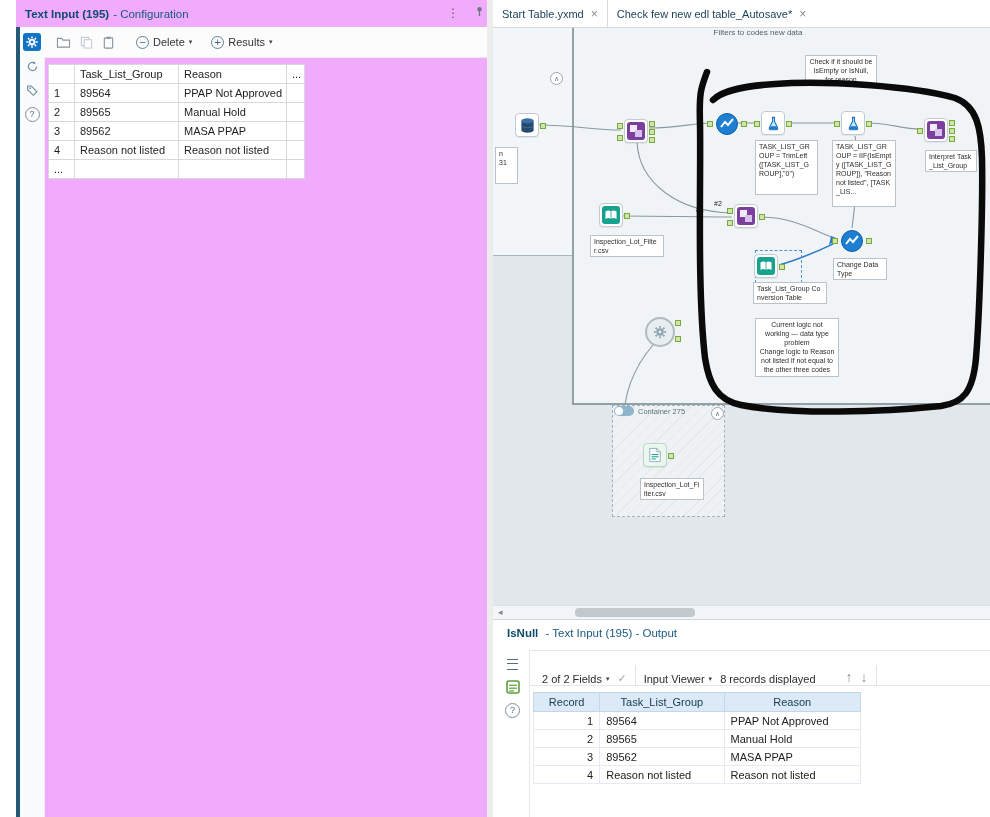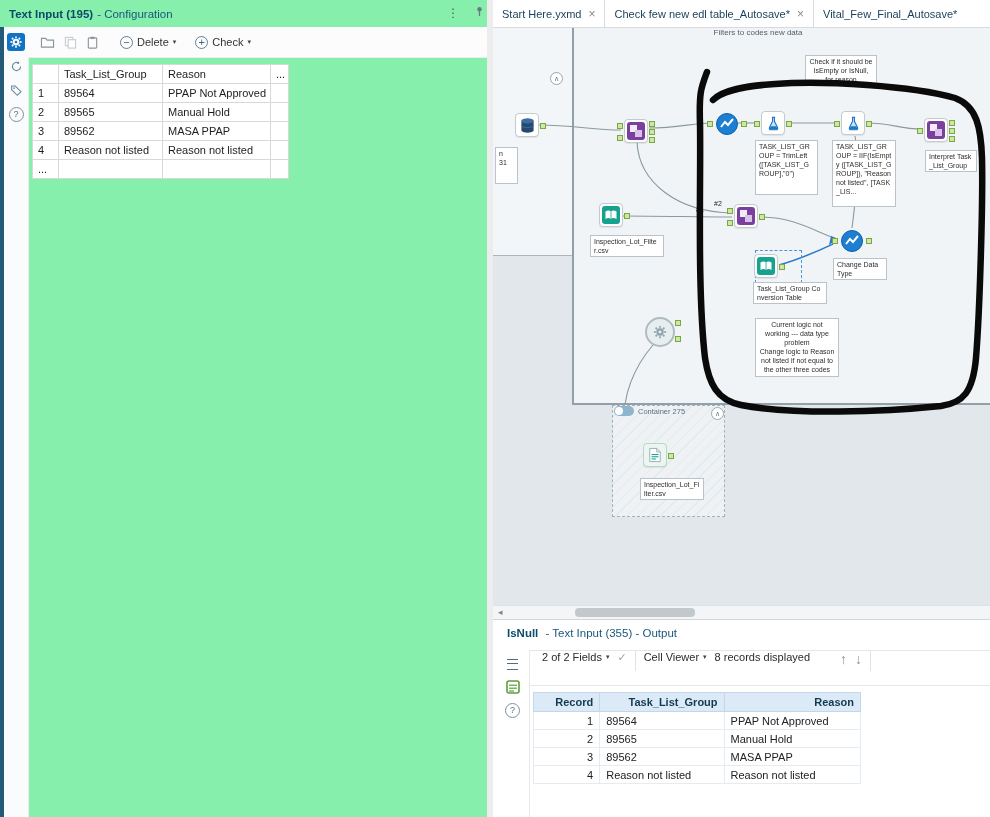--- a/index.html
+++ b/index.html
@@ -1,19 +1,19 @@
 <!DOCTYPE html>
 <html><head>
 <meta charset="utf-8">
 <style>
   html,body{margin:0;padding:0}
   #app{position:relative;width:990px;height:817px;font-family:"Liberation Sans",sans-serif;background:#fff;overflow:hidden}
 
   
-  #config{position:absolute;left:0;top:0;width:487px;height:100%;background:#86efac}
+  #config{position:absolute;left:16px;top:0;width:487px;height:100%;background:#f0abfc}
   .cfg-header{height:27px;border-bottom:1px solid #e6e6e6;display:flex;align-items:center;padding-left:9px;font-size:11.5px;color:#0d4a6b}
   .cfg-title{font-weight:bold}
   .cfg-sub{margin-left:4px;color:#19587c}
   .hdr-ic{position:absolute;top:6px;color:#555;font-size:12px}
   #dots{right:531px;cursor:default}
   #pin{right:505px}
   .left-edge{position:absolute;left:0;top:27px;width:4px;bottom:0;background:#245a78}
   .strip{position:absolute;left:4px;top:27px;width:24px;bottom:0;background:#fafbfc;border-right:1px solid #ececec}
   .strip-btn{width:18px;height:18px;margin:6px auto 5px;display:flex;align-items:center;justify-content:center;border-radius:3px}
   .strip-btn.active{background:#1273c4}
@@ -60,26 +60,26 @@
   .hthumb{position:absolute;left:82px;top:2px;width:120px;height:9px;background:#c2c8cc;border-radius:4px}
   .harrow{position:absolute;left:5px;top:0;font-size:9px;color:#7b8791;line-height:13px}
 
   
   .results{position:relative;height:199px;background:#fff;border-top:1px solid #cfd6da}
   .res-header{padding:7px 0 0 14px;font-size:11.5px;color:#0d4a6b}
   .res-title{font-weight:bold}
   .res-sub{margin-left:4px;color:#19587c}
   .res-strip-sep{position:absolute;left:36px;top:30px;bottom:0;width:1px;background:#e8e8e8}
   .res-ic{position:absolute;left:11px;width:17px;height:17px;display:flex;align-items:center;justify-content:center}
-  .res-toolbar{position:absolute;left:37px;top:30px;right:0;height:34px;border-top:1px solid #e6e6e6;border-bottom:1px solid #e6e6e6;display:flex;align-items:flex-start;gap:8px;padding-left:12px;font-size:11px;color:#2b2b2b}
+  .res-toolbar{position:absolute;left:37px;top:30px;right:0;height:34px;border-top:1px solid #e6e6e6;border-bottom:1px solid #e6e6e6;display:flex;align-items:flex-end;gap:8px;padding-left:12px;font-size:11px;color:#2b2b2b}
   .vsep{width:1px;height:20px;background:#e2e2e2}
   .arr{font-size:14px;color:#8a959c}
   .res-table-wrap{position:absolute;left:40px;top:72px}
   table.res{border-collapse:collapse;table-layout:fixed;width:328px}
-  .res th{background:#dce9f6;border:1px solid #c3d7ea;font-size:11px;font-weight:bold;color:#123a52;text-align:right;padding:1px 6px;height:16px;overflow:hidden;white-space:nowrap}
+  .res th{background:#dce9f6;border:1px solid #c3d7ea;font-size:11px;font-weight:normal;color:#123a52;text-align:center;padding:1px 6px;height:16px;overflow:hidden;white-space:nowrap}
   .res td{border:1px solid #e4ebf2;font-size:11px;color:#222;padding:1px 6px;height:15px;overflow:hidden;white-space:nowrap}
   .res td.rec{text-align:right}
   .ham{width:11px;height:9px;border-top:1.5px solid #5a6b76;border-bottom:1.5px solid #5a6b76;position:relative}
   .ham::before{content:"";position:absolute;left:0;top:2.6px;width:11px;height:1.5px;background:#5a6b76}
 </style>
 </head>
 <body>
 
 <div id="app">
 
@@ -139,21 +139,21 @@
           <rect x="5" y="0.8" width="4" height="2.4" fill="#8a949b" stroke="none"></rect>
         </svg>
 
       <span class="tb-btn" style="margin-left:12px">
         <span class="circ">−</span>
         <span>Delete</span>
         <span class="caret">▾</span>
       </span>
       <span class="tb-btn" style="margin-left:10px">
         <span class="circ">+</span>
-        <span>Check</span>
+        <span>Results</span>
         <span class="caret">▾</span>
       </span>
     </div>
 
     <div class="grid-wrap">
       <table class="grid">
         <colgroup>
             <col style="width:26px">
             <col style="width:104px">
             <col style="width:108px">
@@ -208,29 +208,26 @@
         <line x1="6" y1="5.5" x2="6" y2="11" stroke="#6b7780" stroke-width="1.4"></line>
       </svg>
   </span>
 
   <div id="gap"></div>
 
   <div id="right">
 
     <div class="tabs">
       <div class="tab">
-        <span>Start Here.yxmd</span>
+        <span>Start Table.yxmd</span>
         <span class="tab-close">×</span>
       </div>
       <div class="tab">
         <span>Check few new edl table_Autosave*</span>
         <span class="tab-close">×</span>
-      </div>
-      <div class="tab">
-        <span>Vital_Few_Final_Autosave*</span>
       </div>
     </div>
 
     <div class="canvas">
       <div class="cutbox"></div>
       <div class="bigbox"></div>
       <div class="cv-note-top">Filters to codes new data</div>
       <div class="collapse" style="left:57px;top:44px">∧</div>
 
       <svg class="wires" width="497" height="577">
@@ -413,21 +410,21 @@
     </div>
 
     <div class="hscroll">
       <span class="harrow">◂</span>
       <div class="hthumb"></div>
     </div>
 
     <div class="results">
       <div class="res-header">
         <span class="res-title">IsNull</span>
-        <span class="res-sub">- Text Input (355) - Output</span>
+        <span class="res-sub">- Text Input (195) - Output</span>
       </div>
 
       <div class="res-ic" style="top:36px">
           <span class="ham"></span>
         </div>
       <div class="res-ic" style="top:58px">
         <svg viewBox="0 0 14 14" width="14" height="14">
             <rect x="1" y="1" width="12" height="12" rx="2" fill="#fff" stroke="#5aa13c" stroke-width="1.6"></rect>
             <line x1="3" y1="5.2" x2="11" y2="5.2" stroke="#5aa13c" stroke-width="1.2"></line>
             <line x1="3" y1="8.2" x2="11" y2="8.2" stroke="#5aa13c" stroke-width="1.2"></line>
@@ -440,21 +437,21 @@
       <div class="res-strip-sep"></div>
 
       <div class="res-toolbar">
         <span class="tb-btn">
           <span>2 of 2 Fields</span>
           <span class="caret">▾</span>
         </span>
         <span style="color:#9aa5ac">✓</span>
         <span class="vsep"></span>
         <span class="tb-btn">
-          <span>Cell Viewer</span>
+          <span>Input Viewer</span>
           <span class="caret">▾</span>
         </span>
         <span>8 records displayed</span>
         <span class="arr" style="margin-left:22px">↑</span>
         <span class="arr">↓</span>
         <span class="vsep"></span>
       </div>
 
       <div class="res-table-wrap">
         <table class="res">

